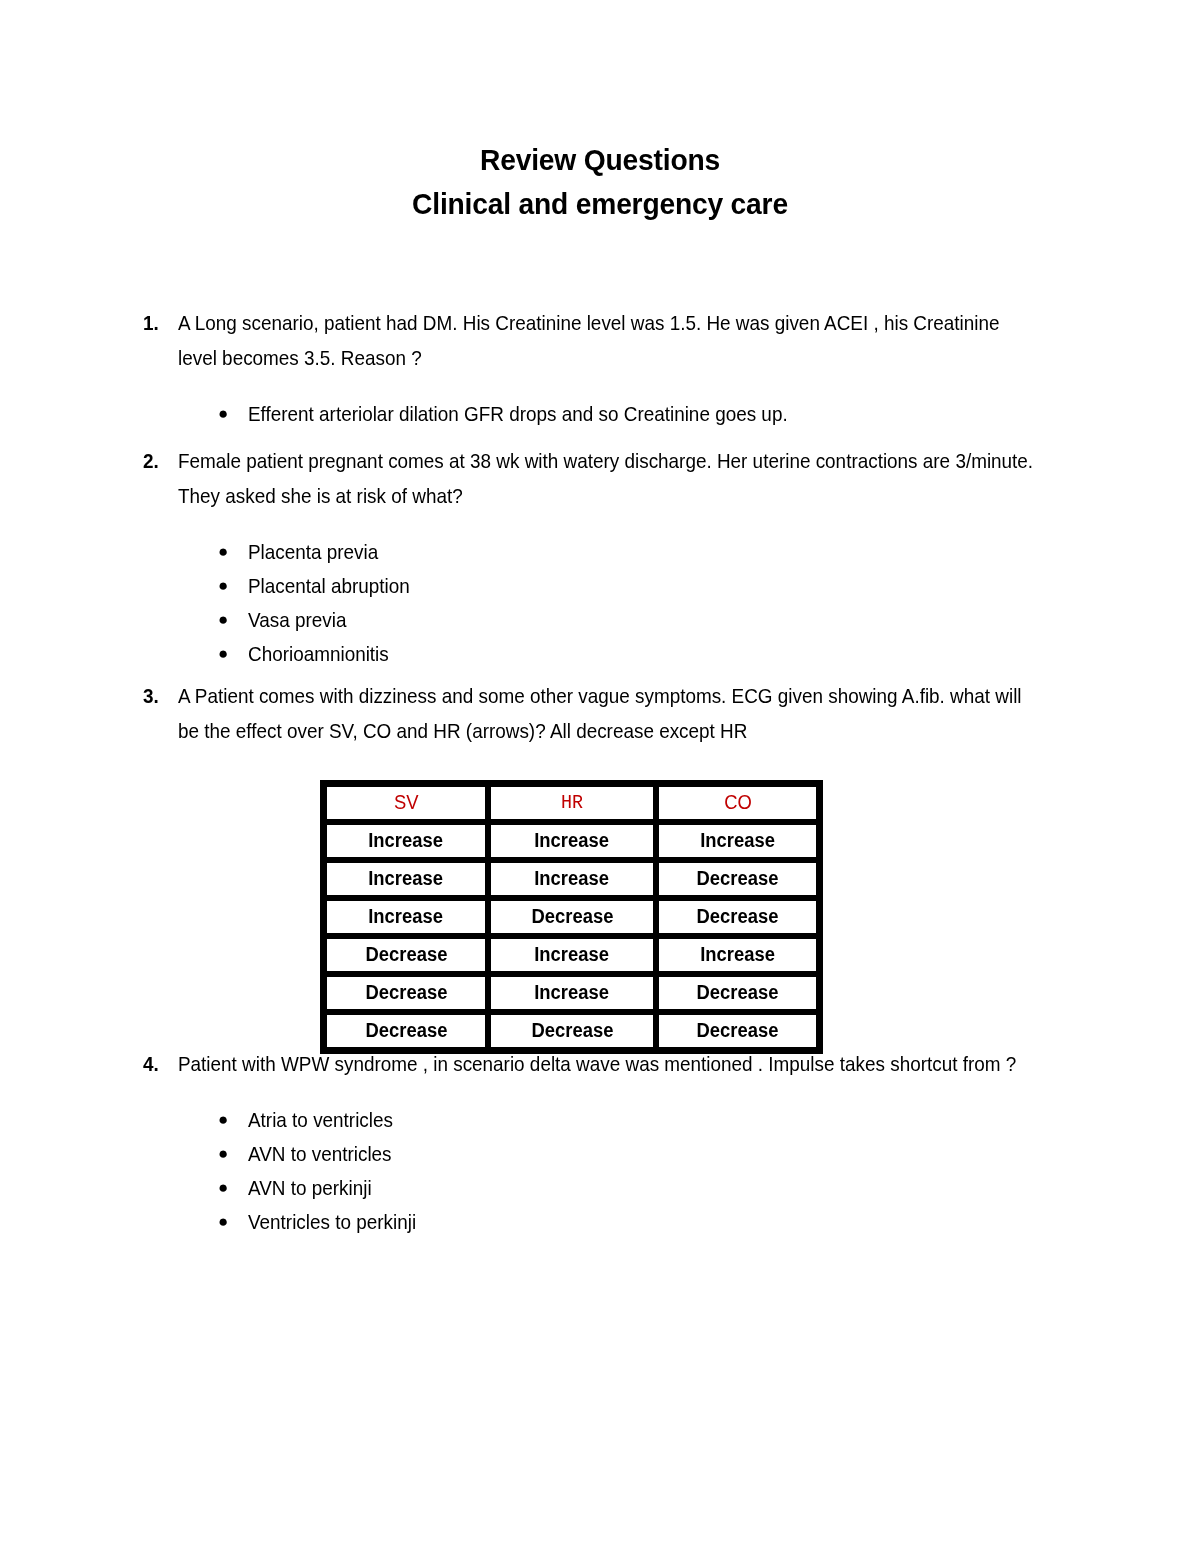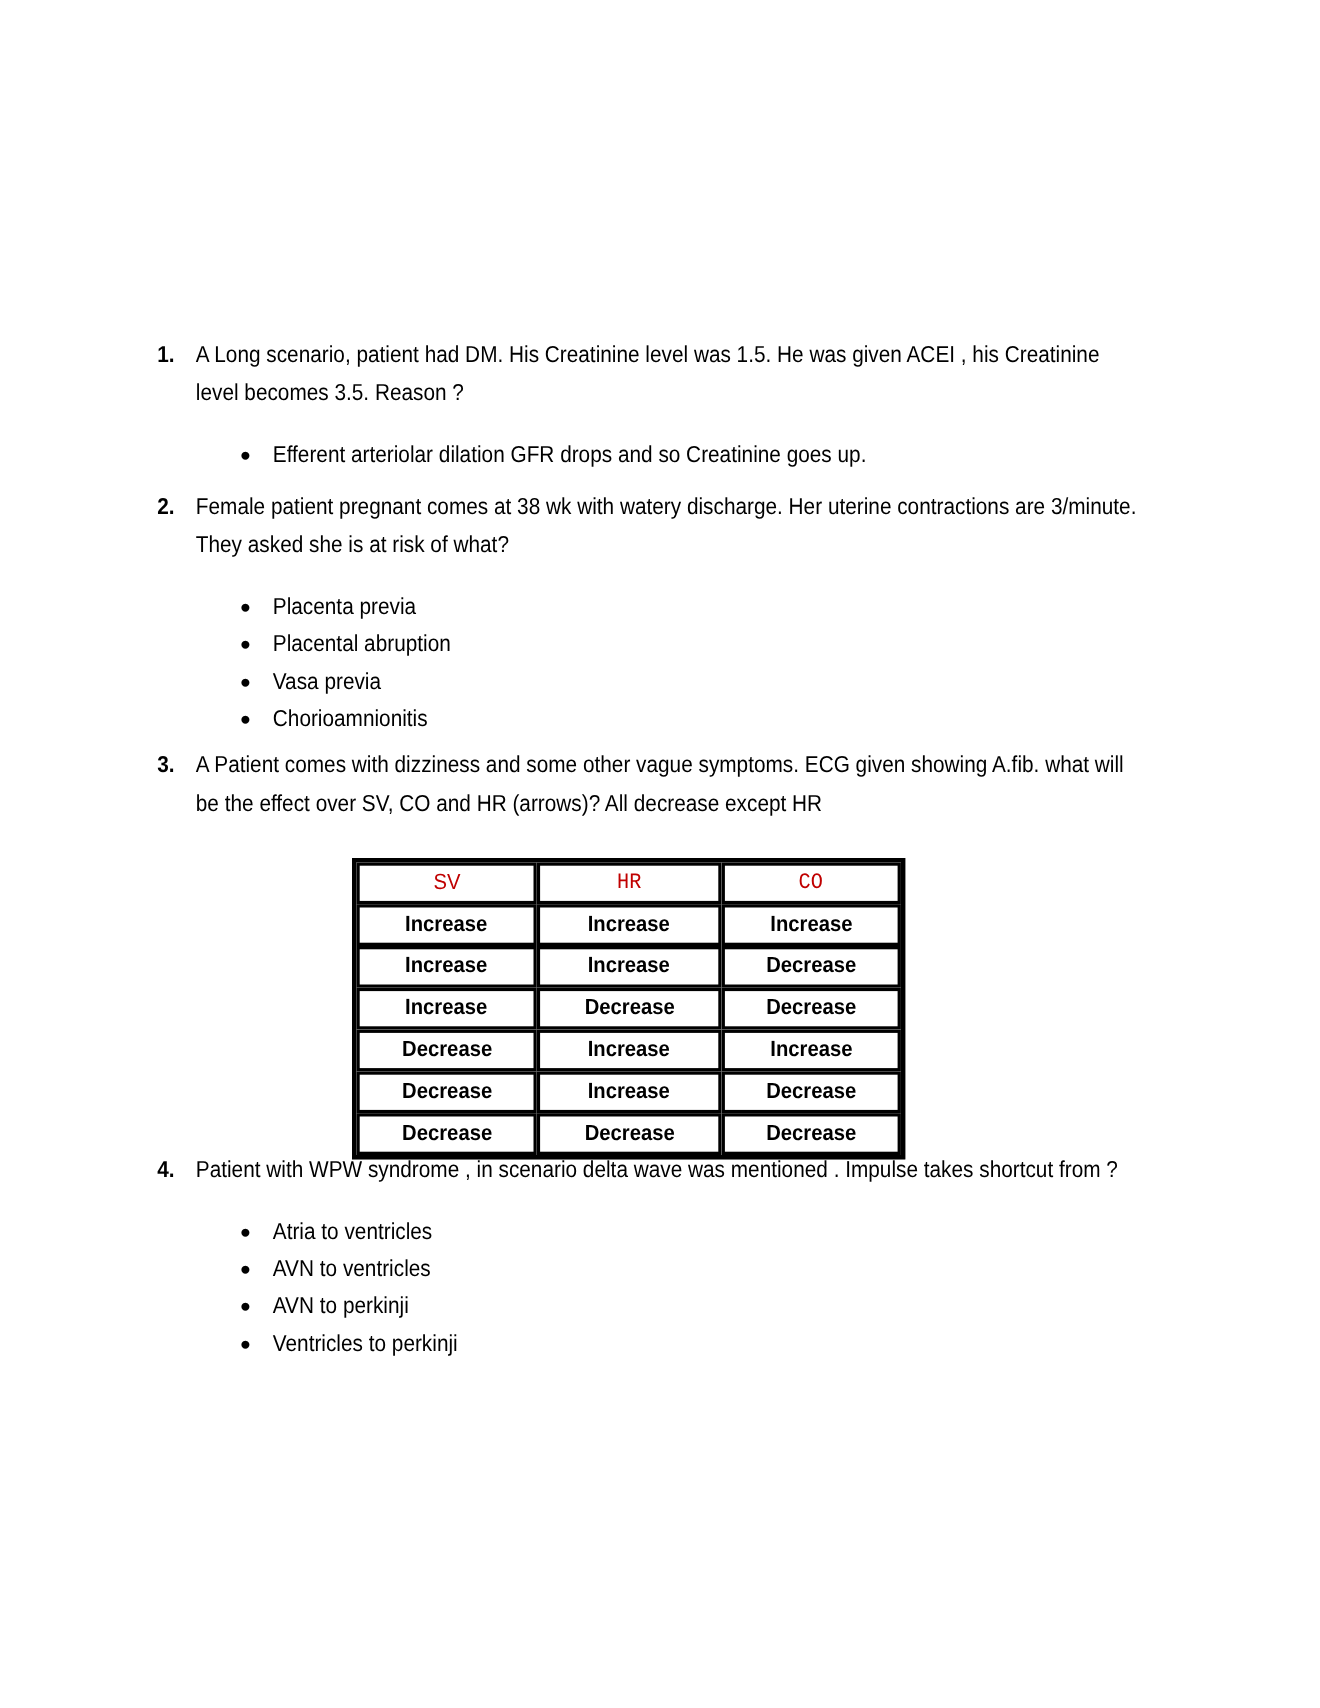--- a/index.html
+++ b/index.html
@@ -107,21 +107,21 @@
     position: absolute;
     left: 320px;
     top: 780px;
     width: 477px;
   }
   table.sv-table {
     border-collapse: separate;
     border-spacing: 0;
     width: 477px;
     table-layout: fixed;
-    background: #737373;
+    background: #f0abfc;
     border: 4px solid #000000;
   }
   table.sv-table td,
   table.sv-table th {
     background: #ffffff;
     border: 3px solid #000000;
     height: 27px;
     text-align: center;
     vertical-align: middle;
     font-size: 20px;
@@ -133,33 +133,37 @@
     color: #C00000;
     font-weight: normal;
   }
   table.sv-table td span,
   table.sv-table th span {
     display: inline-block;
     transform: scaleX(0.92);
   }
   .col-sv { width: 158px; }
   .col-hr { width: 162px; font-family: Liberation Mono, monospace; }
-  .col-co { width: 157px; font-family: Liberation Mono, monospace; }
+  .col-co { width: 157px; }
 
   
   .q1 { position: absolute; left: 0; top: 305px; width: 1200px; }
   .q2 { position: absolute; left: 0; top: 443px; width: 1200px; }
   .q3 { position: absolute; left: 0; top: 678px; width: 1200px; }
   .q4 { position: absolute; left: 0; top: 1046px; width: 1200px; }
 </style>
 </head>
 <body>
 
 <div class="page">
 
+  <div class="title-block">
+    <div class="doc-title">Review Questions</div>
+    <div class="doc-subtitle">Clinical and emergency care</div>
+  </div>
 
   <div class="q1">
     <div class="q-row">
       <span class="q-num">1.</span>
       <div class="q-text">A Long scenario, patient had DM. His Creatinine level was 1.5. He was given ACEI , his Creatinine level becomes 3.5. Reason ?</div>
     </div>
     <div class="gap-sm"></div>
     <ul class="options">
       <li class="option">
         <span class="bullet">●</span>

